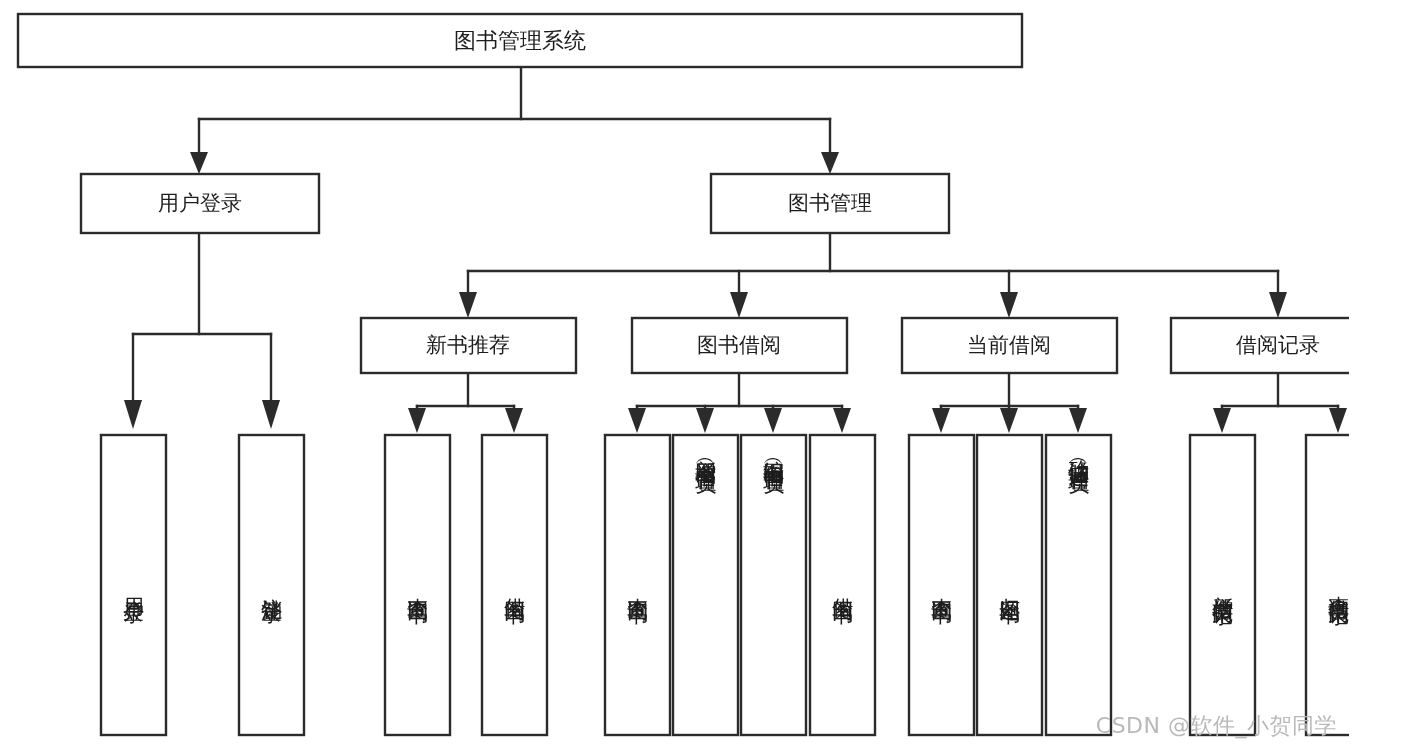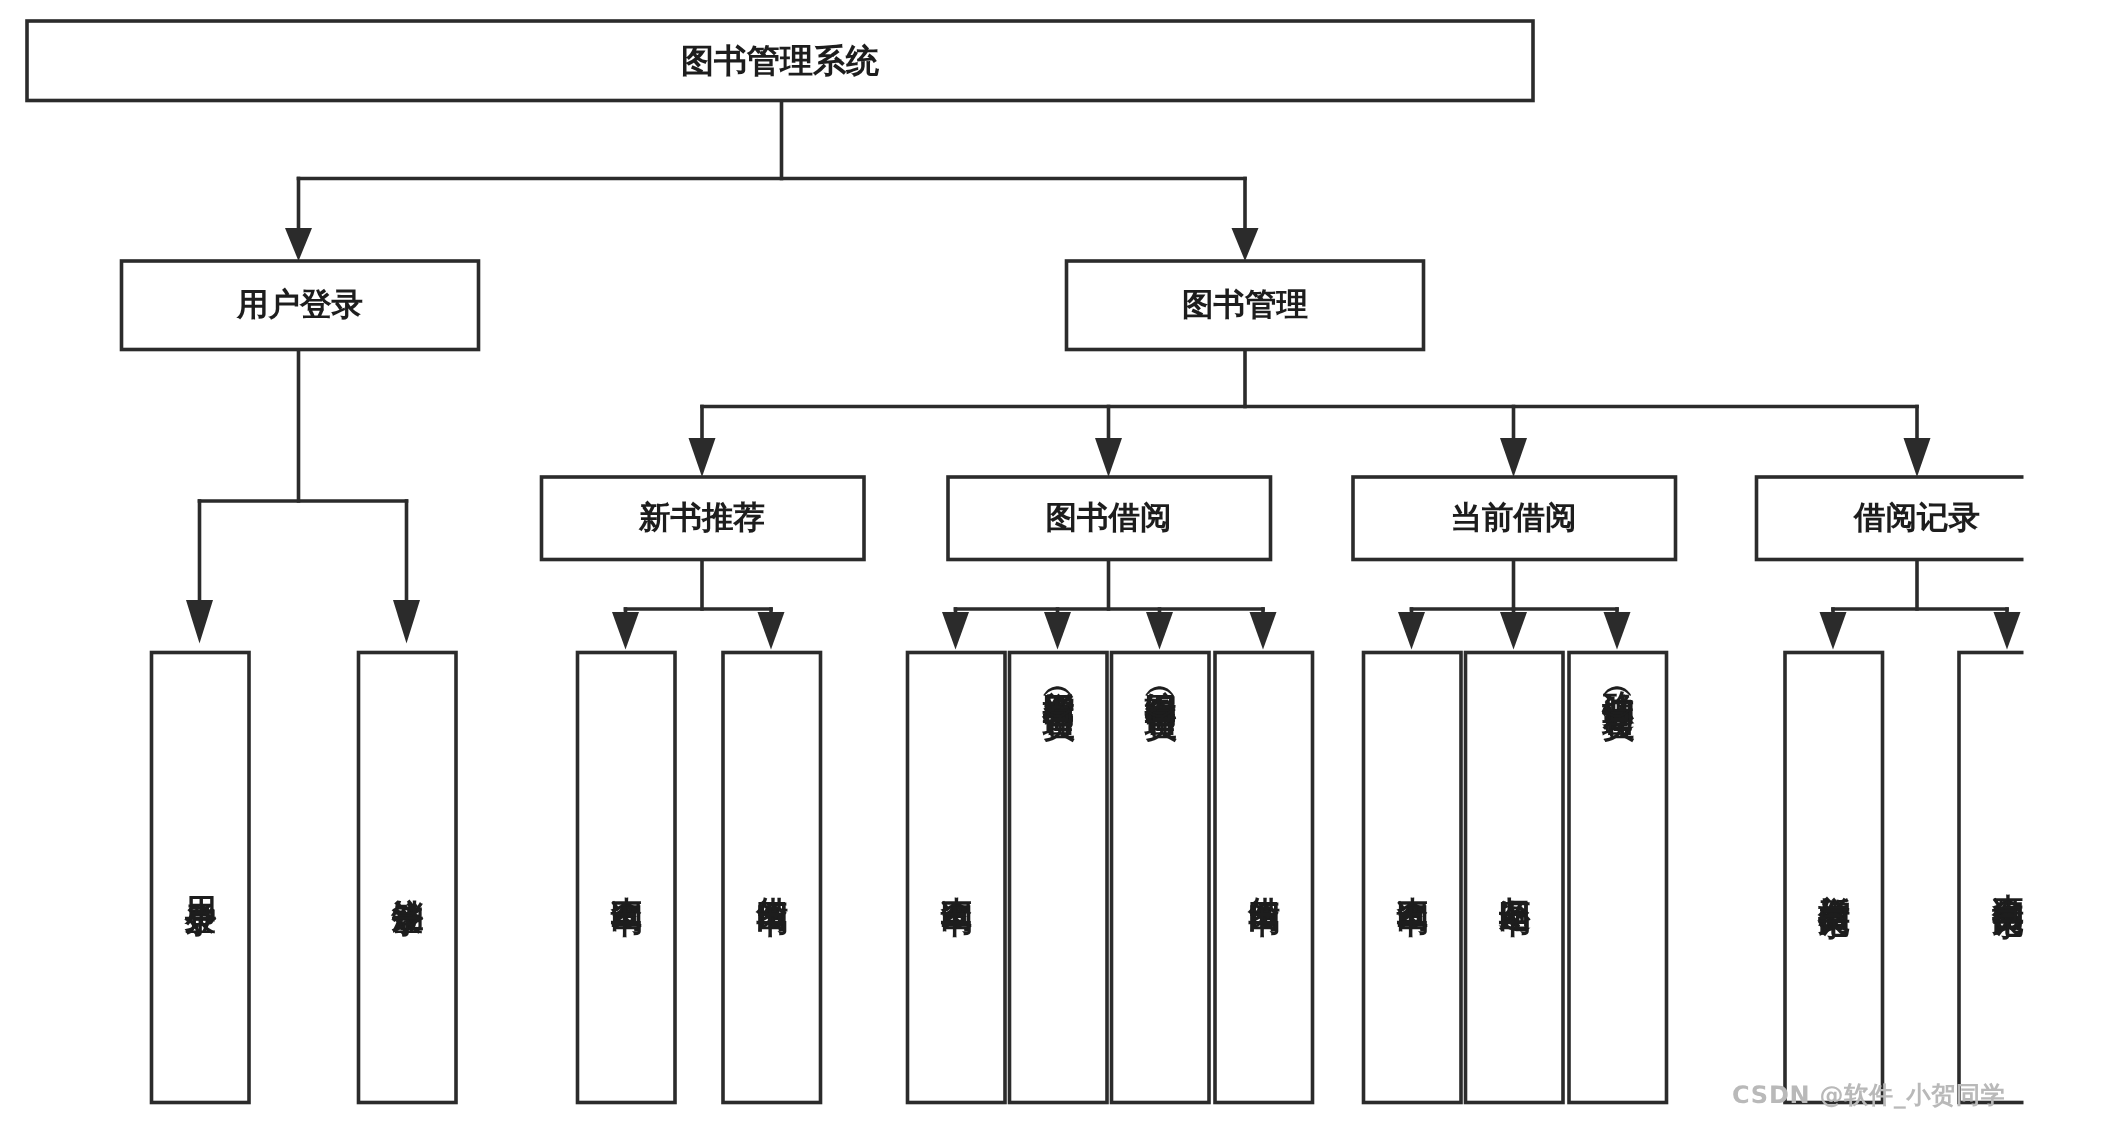--- a/index.html
+++ b/index.html
@@ -10,21 +10,20 @@
   }
   body {
     font-family: "DejaVu Sans", "Liberation Sans", sans-serif;
   }
   #diagram-root {
     position: relative;
     width: 1349px;
     height: 747px;
     background: #ffffff;
     overflow: hidden;
-    font-weight: bold;
   }
   svg.diagram-canvas {
     position: absolute;
     top: 0;
     left: 0;
     width: 1405px;
     height: 747px;
     display: block;
   }
   .node-rect {
@@ -69,21 +68,21 @@
     color: #1d1d1d;
     letter-spacing: 2px;
     white-space: nowrap;
     text-align: center;
   }
   .watermark {
     position: absolute;
     right: 12px;
     bottom: 6px;
     font-family: "DejaVu Sans", "Liberation Sans", sans-serif;
-    font-size: 16px;
+    font-size: 22px;
     color: #b9b9b9;
     letter-spacing: 0.5px;
     user-select: none;
     pointer-events: none;
   }
 </style>
 </head>
 <body>
 
 <div id="diagram-root">

